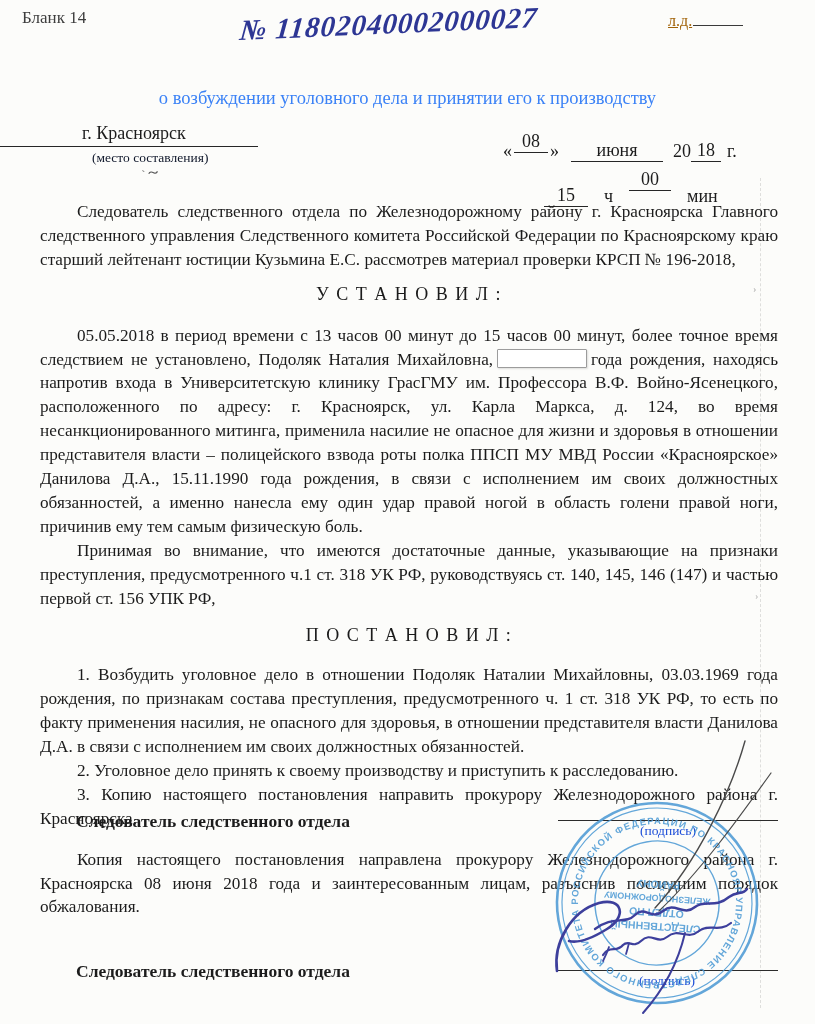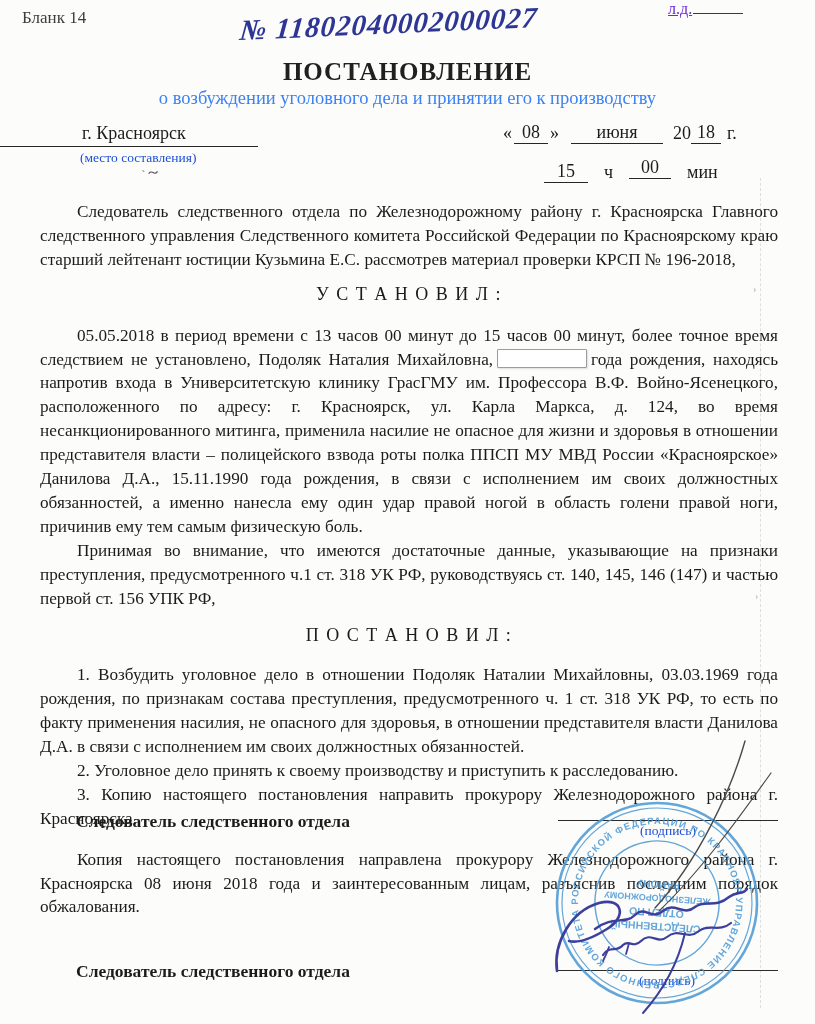--- a/index.html
+++ b/index.html
@@ -6,47 +6,47 @@
   .page{
     position:relative;
     width:815px;height:1024px;
     background:#fcfcfa;
     font-family:"Liberation Serif", serif;
     color:#1c1c1c;
     overflow:hidden;
   }
   
   .blank-label{position:absolute;left:22px;top:8px;font-size:17px;color:#3d3d3d;}
-  .ld-label{position:absolute;left:668px;top:0;font-size:16px;color:#6d28d9;text-decoration:underline;}
+  .ld-label{position:absolute;left:668px;top:12px;font-size:16px;color:#a16207;text-decoration:underline;}
   .ld-line{display:inline-block;width:50px;border-bottom:1.6px solid #3a3a3a;height:13px;margin-left:1px;}
   .case-number{
     position:absolute;left:240px;top:14px;
     font-size:29px;font-style:italic;font-weight:bold;
     color:#2d3694;letter-spacing:1px;
     transform:rotate(-2.5deg) skewX(-8deg);
     transform-origin:left center;
     white-space:nowrap;
   }
   .doc-title{position:absolute;left:0;top:58px;width:100%;text-align:center;
     font-size:25px;font-weight:bold;letter-spacing:1px;color:#202020;}
   .doc-subtitle{position:absolute;left:0;top:88px;width:100%;text-align:center;font-size:18.5px;color:#3b82f6;}
   
   .place-city{position:absolute;left:82px;top:123px;font-size:18px;}
   .place-line{position:absolute;left:0;top:146px;width:258px;border-bottom:1.7px solid #262626;height:0;}
-  .place-caption{position:absolute;left:80px;top:150px;font-size:13.5px;color:#1d4ed8;}
+  .place-caption{position:absolute;left:92px;top:150px;font-size:13.5px;color:#0f172a;}
   .pen-squiggle{position:absolute;left:142px;top:166px;color:#555;font-size:11px;transform:rotate(-8deg);letter-spacing:2px;}
   .date-row{position:absolute;left:503px;top:122px;font-size:18px;display:flex;align-items:flex-end;white-space:nowrap;}
   .time-row{position:absolute;left:544px;top:153px;font-size:18px;display:flex;align-items:flex-end;white-space:nowrap;}
   .u{display:inline-block;border-bottom:1.6px solid #262626;text-align:center;}
-  .u-day{width:34px;margin:0 2px;}
+  .u-day{width:34px;margin:9px 2px;}
   .u-month{width:92px;margin:0 10px 0 12px;}
   .u-year{width:30px;margin-right:6px;}
   .cent{}
   .u-hour{width:44px;margin-right:16px;}
-  .u-min{width:42px;margin:4px 16px;}
+  .u-min{width:42px;margin:16px 16px;}
   
   .body-text{position:absolute;left:40px;top:200px;width:738px;
     font-size:17.2px;line-height:23.9px;text-align:justify;color:#1b1b1b;}
   .body-text p{margin:0;text-indent:37px;}
   .sec-heading{font-size:18px;letter-spacing:1.5px;text-align:center;margin:11px 0 17px !important;text-indent:0 !important;}
   .sec-heading.post{margin:13px 0 16px !important;}
   .redact-box{
     display:inline-block;width:88px;height:17px;
     background:#ffffff;border:1px solid #9c9c9c;border-radius:1px;
     box-shadow:1px 1px 2px rgba(0,0,0,0.12);
@@ -75,21 +75,20 @@
 </head>
 <body>
 
 <div class="page">
 
   <div class="blank-label">Бланк 14</div>
   <div class="ld-label">
     <span>л.д.</span><span class="ld-line"></span>
   </div>
   <div class="case-number">№ 11802040002000027</div>
-  <div class="doc-title">ПОСТАНОВЛЕНИЕ</div>
   <div class="doc-subtitle">о возбуждении уголовного дела и принятии его к производству</div>
 
   <div class="place-city">г. Красноярск</div>
   <div class="place-line"></div>
   <div class="place-caption">(место составления)</div>
   <div class="pen-squiggle">`​〜</div>
 
   <div class="date-row">
     <span>«</span>
     <span class="u u-day">08</span>

